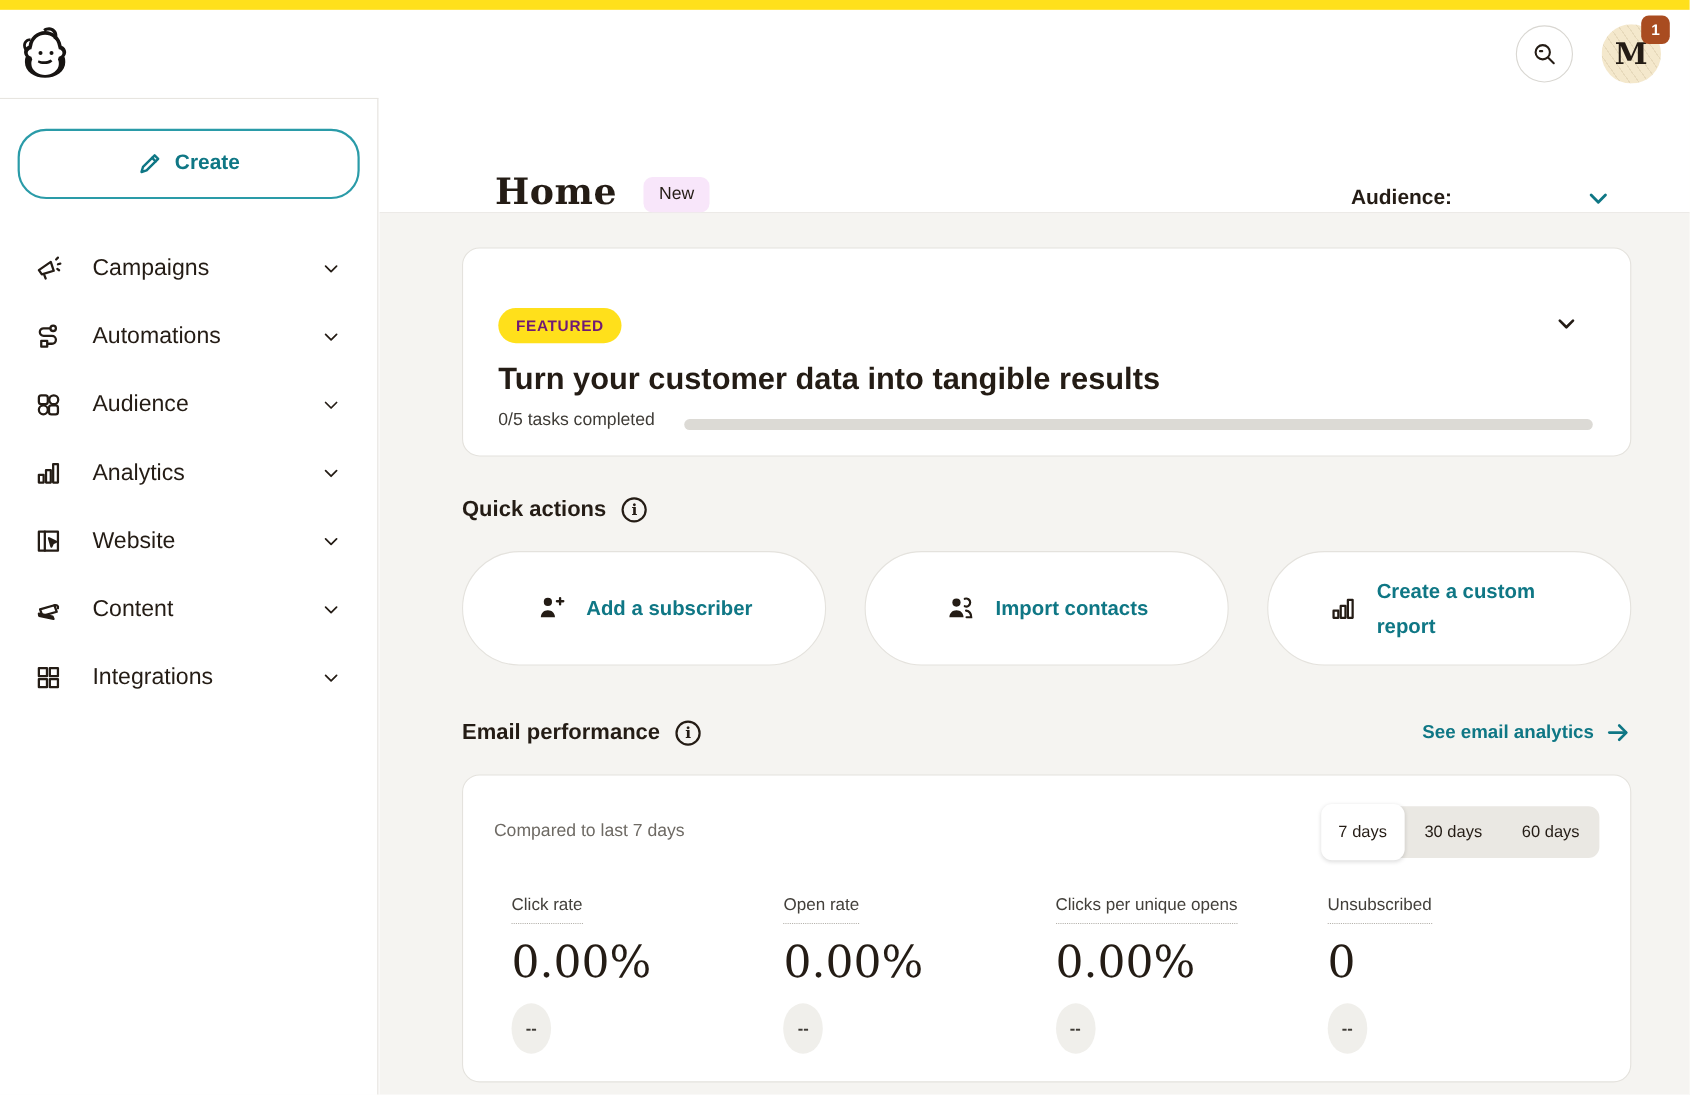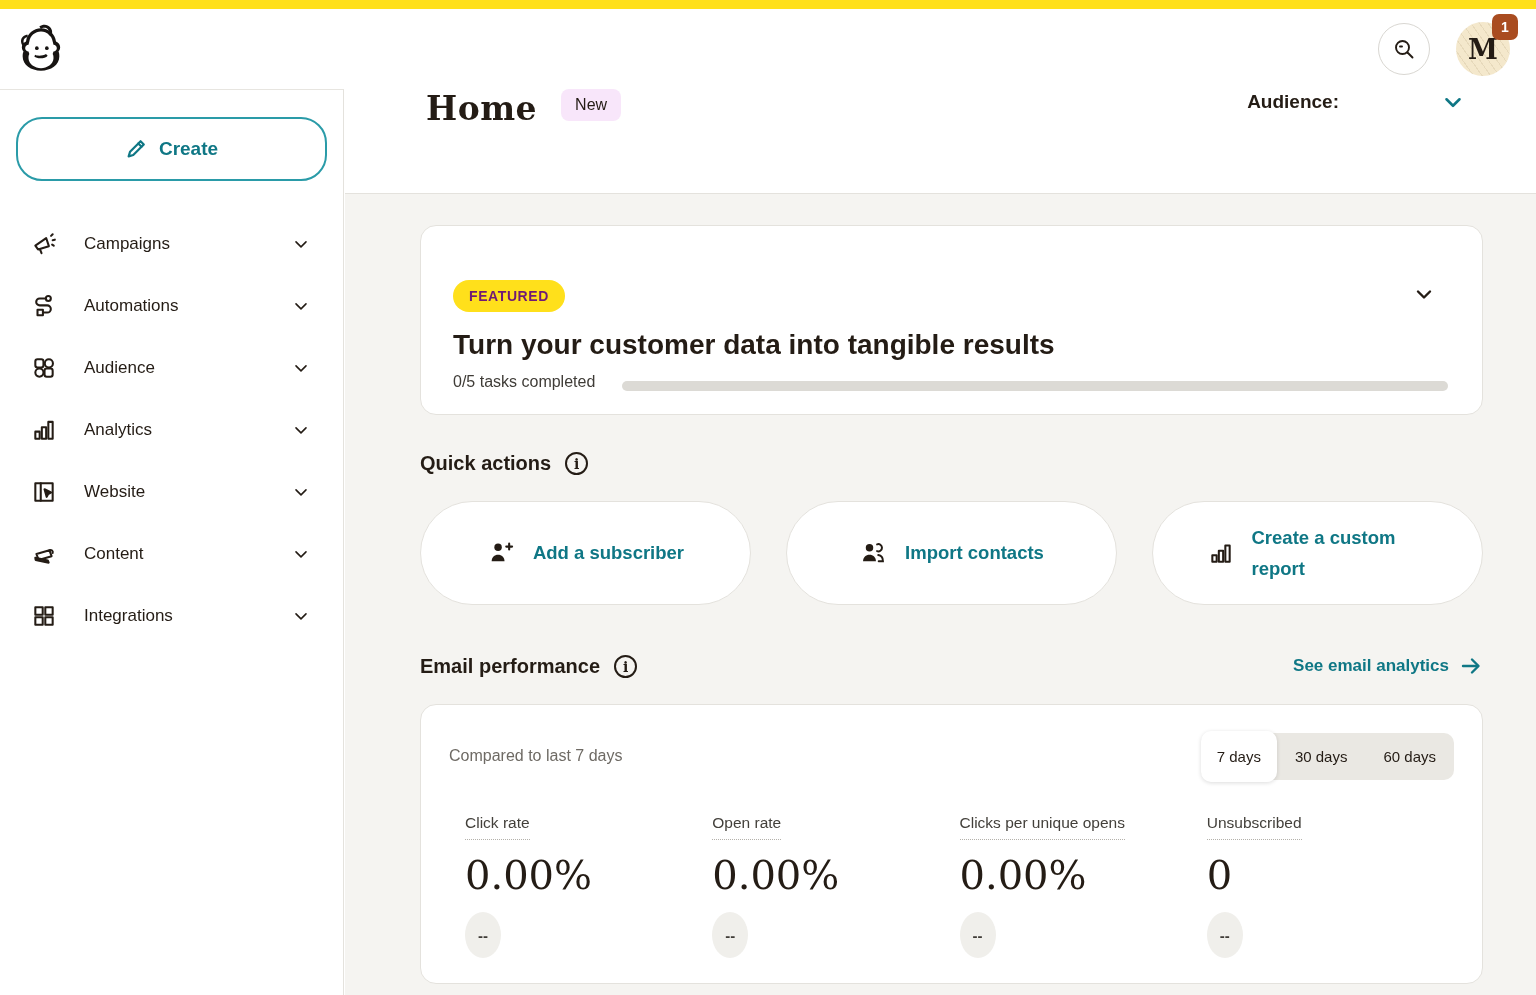--- a/index.html
+++ b/index.html
@@ -25,30 +25,30 @@
 
   
   .sidebar { position:absolute; left:0; top:89px; width:344px; height:906px; background:#fff;
     border-top:1px solid #e7e5e0; border-right:1px solid #e4e2dd; }
   .create-btn { margin:27px 17px 32px 16px; height:64px; width:311px;
     border:2px solid #2a9ba8; border-radius:26px; background:#fff;
     display:flex; align-items:center; justify-content:center; gap:12px; cursor:pointer; }
   .create-btn span.lbl { color:#0f7785; font-size:19px; font-weight:bold; }
   .nav-item { height:62px; display:flex; align-items:center; padding:0 32px 0 30px; cursor:pointer; }
   .nav-item .ic { width:28px; display:flex; justify-content:center; }
-  .nav-item .lbl { margin-left:26px; font-size:17px; color:#241c15; }
+  .nav-item .lbl { margin-left:26px; font-size:21px; color:#241c15; }
   .nav-item .chev { margin-left:auto; display:flex; }
 
   
   .main-header { position:absolute; left:345px; top:89px; width:1191px; height:105px; background:#fff;
-    border-bottom:1px solid #e4e2dd; display:flex; align-items:flex-start; padding:0 70px 0 81px; }
+    border-bottom:1px solid #e4e2dd; display:flex; align-items:flex-end; padding:0 70px 0 105px; }
   .page-title { font-family:"DejaVu Serif", serif; font-size:33px; font-weight:600; letter-spacing:.5px; }
   .new-badge { margin-left:24px; background:#f8e6fa; color:#241c15; font-size:16px;
     padding:7px 14px; border-radius:8px; }
-  .audience-select { margin-left:auto; display:flex; align-items:center; gap:5px; cursor:pointer; }
+  .audience-select { margin-left:auto; display:flex; align-items:center; gap:24px; cursor:pointer; }
   .audience-select .lbl { font-size:19px; font-weight:bold; }
 
   
   .main { position:absolute; left:345px; top:194px; width:1191px; height:801px; background:#f5f4f1;
     padding:31px 53px 0 75px; }
   .card { background:#fff; border:1px solid #e4e2dd; border-radius:16px; }
 
   .featured-card { height:190px; padding:30px 32px; position:relative; }
   .featured-badge { display:inline-block; background:#ffe01b; color:#701a75; font-size:14px;
     font-weight:bold; letter-spacing:.6px; padding:8px 16px; border-radius:17px;margin-top:24px; }

